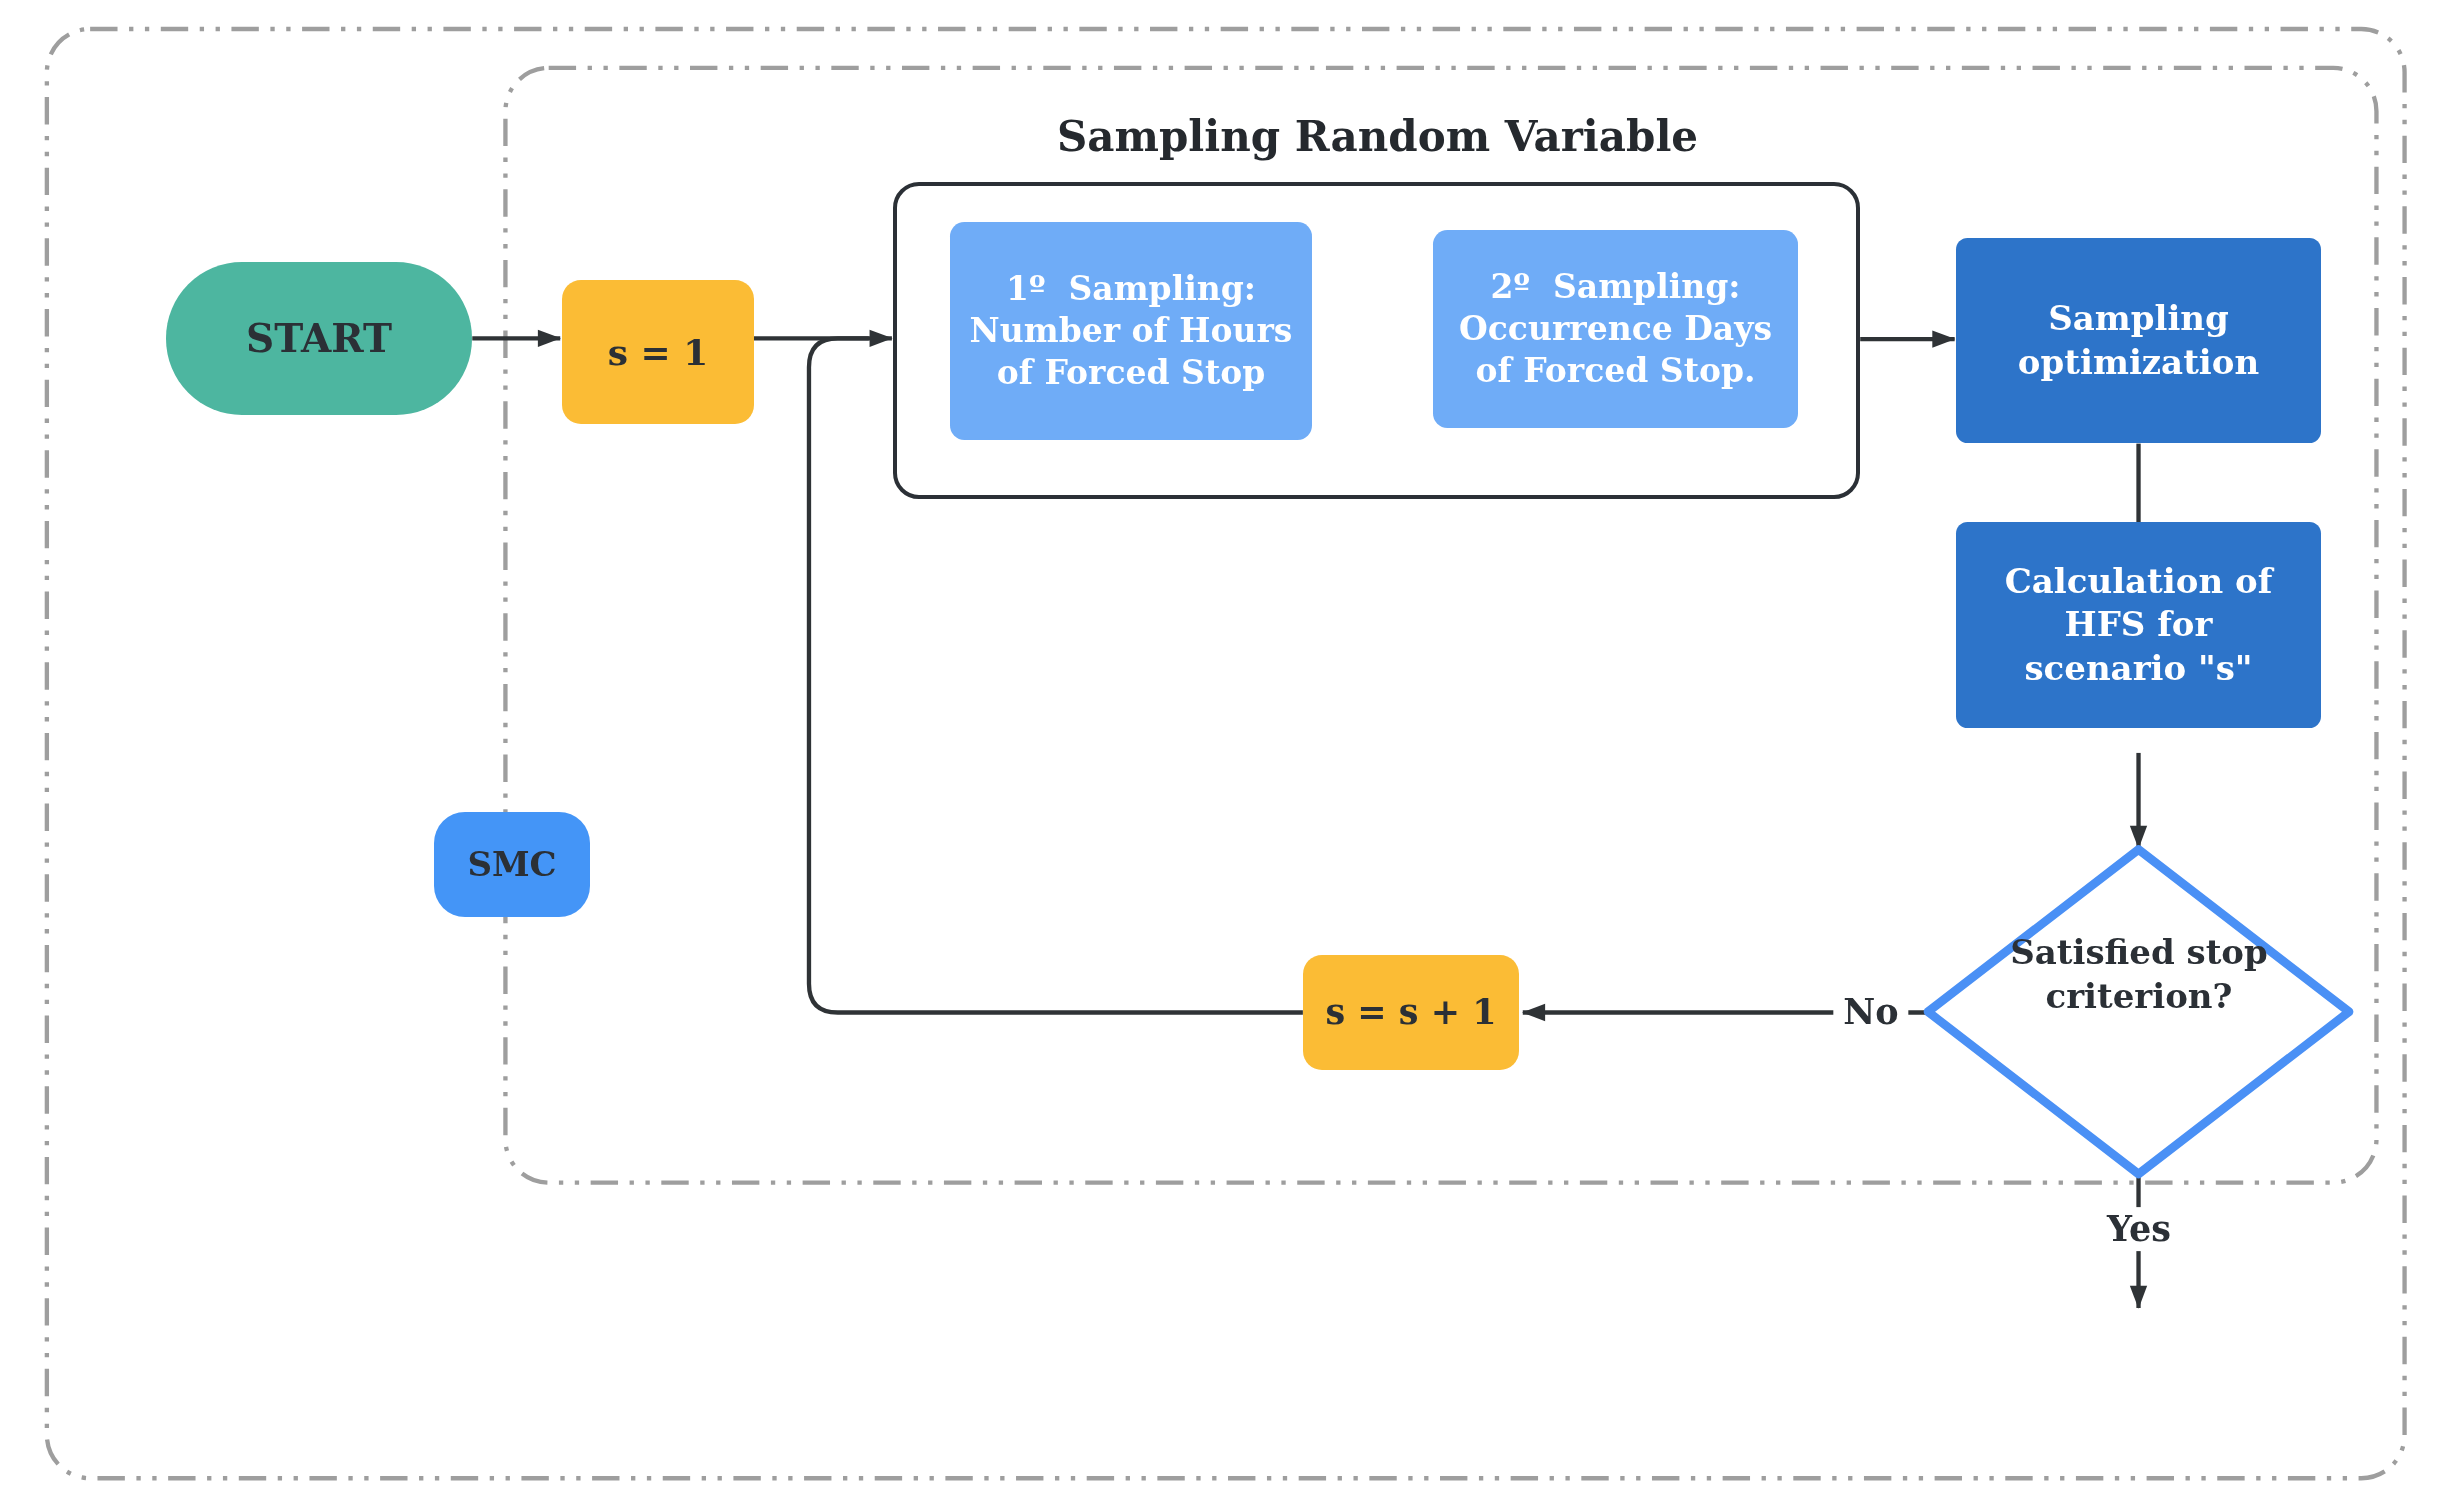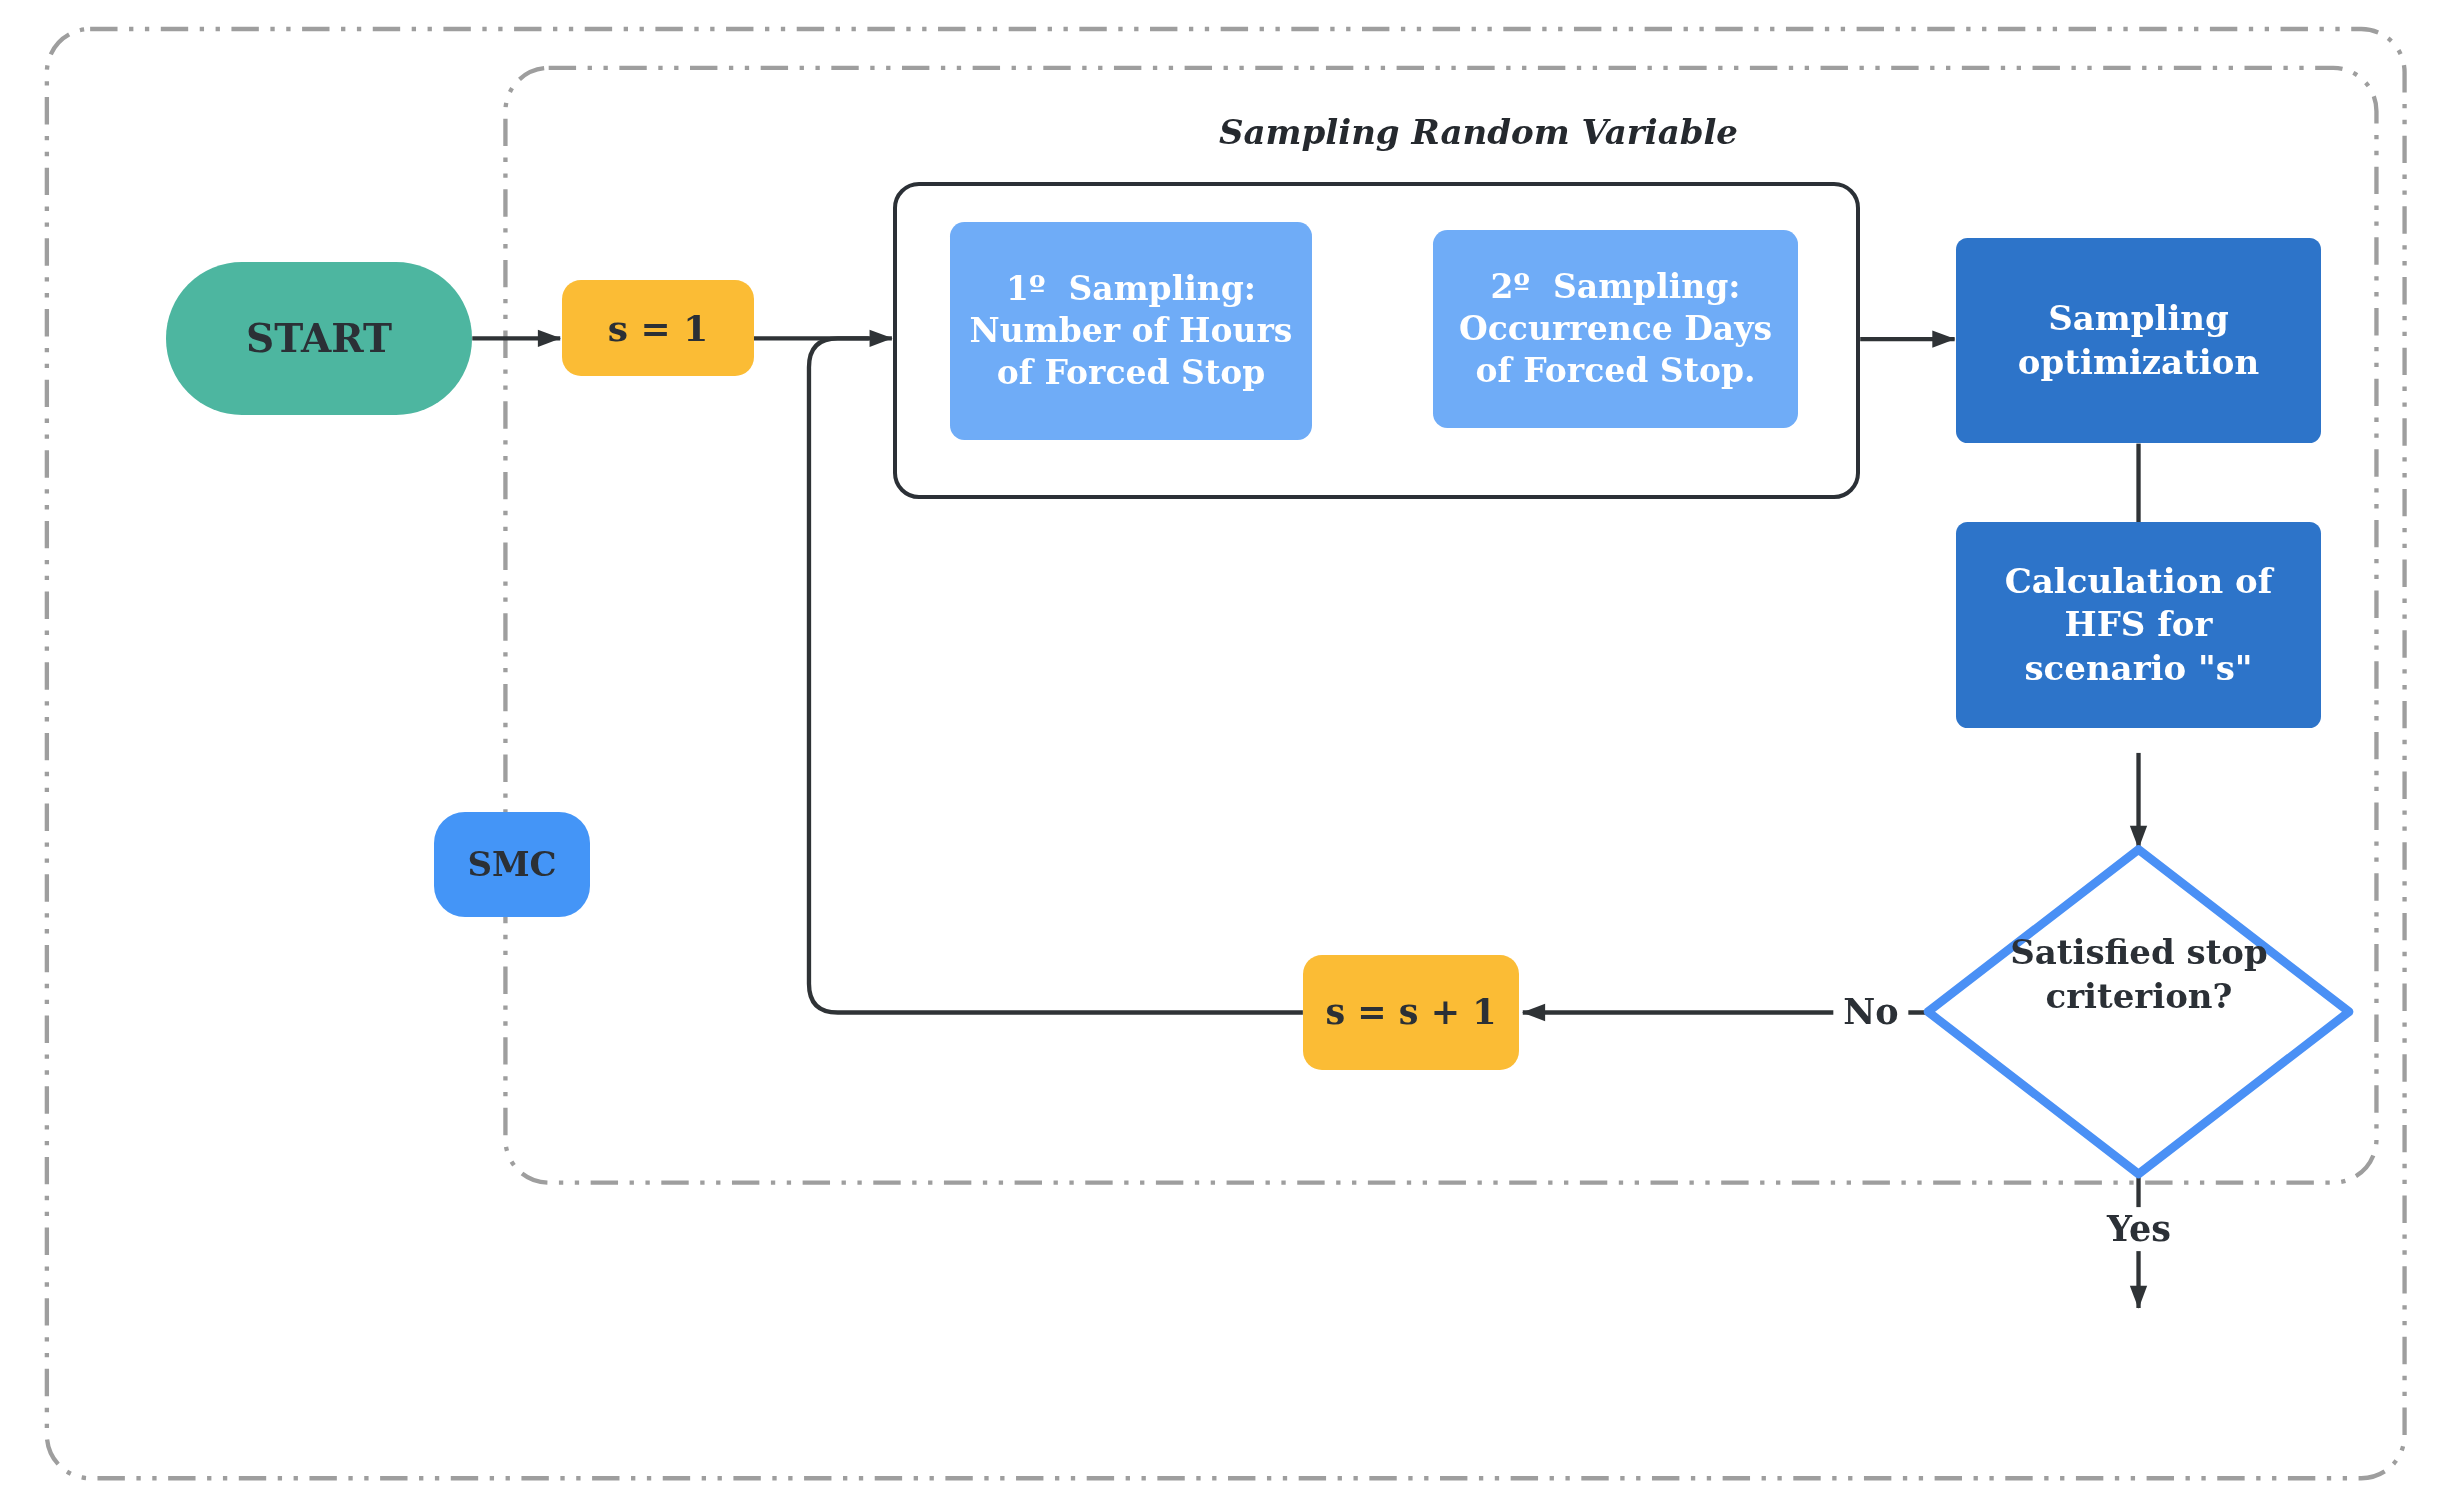--- a/index.html
+++ b/index.html
@@ -24,22 +24,22 @@
   }
   .terminator{background:var(--c-teal); border-radius:76px; font-size:39px; color:var(--c-ink);}
   .process-amber{background:var(--c-amber); border-radius:19px; font-size:36px; color:var(--c-ink);}
   .process-light{background:var(--c-lightblue); border-radius:14.4px; font-size:33px; color:#ffffff;}
   .process-dark{background:var(--c-blue); border-radius:11.5px; font-size:34px; color:#ffffff;}
   .smc-chip{background:var(--c-brightblue); border-radius:31px; font-size:34px; color:var(--c-ink);}
   .group-box{
     position:absolute; background:#ffffff; border:4.3px solid var(--c-ink); border-radius:26px; box-sizing:border-box;
   }
   .diagram-title{
-    position:absolute; left:1017px; top:112px; width:721px; text-align:right;
-    font-size:34px; color:#25292e;font-style:italic;
+    position:absolute; left:1017px; top:112px; width:721px; text-align:center;
+    font-size:42px; color:#25292e;
   }
   .decision-label{
     position:absolute; left:1964px; top:930px; width:350px; text-align:center;
     font-size:34px; color:var(--c-ink); white-space:pre-wrap; line-height:1.3;
   }
   .edge-label{
     position:absolute; transform:translate(-50%,-50%); background:#ffffff;
     padding:1.4px 10px; font-size:35px; color:var(--c-ink);
   }
 </style>
@@ -71,21 +71,21 @@
 
     <path class="decision-shape" d="M 2966 1178 L 3258 1403 L 2966 1628 L 2674 1403 Z"></path>
   </svg>
 
   <div class="group-box" style="left:893px; top:182px; width:967px; height:317px;"></div>
 
   <div class="diagram-title">Sampling Random Variable</div>
 
   <div class="node terminator" style="left:166px; top:262px; width:306px; height:153px;">START</div>
 
-  <div class="node process-amber" style="left:562px; top:280px; width:192px; height:96px;">s = 1</div>
+  <div class="node process-amber" style="left:562px; top:280px; width:192px; height:144px;">s = 1</div>
 
   <div class="node process-light" style="left:950px; top:222px; width:362px; height:218px;">1º  Sampling:
 Number of Hours
 of Forced Stop</div>
 
   <div class="node process-light" style="left:1433px; top:230px; width:365px; height:198px;">2º  Sampling:
 Occurrence Days
 of Forced Stop.</div>
 
   <div class="node process-dark" style="left:1956px; top:238px; width:365px; height:205px;">Sampling

